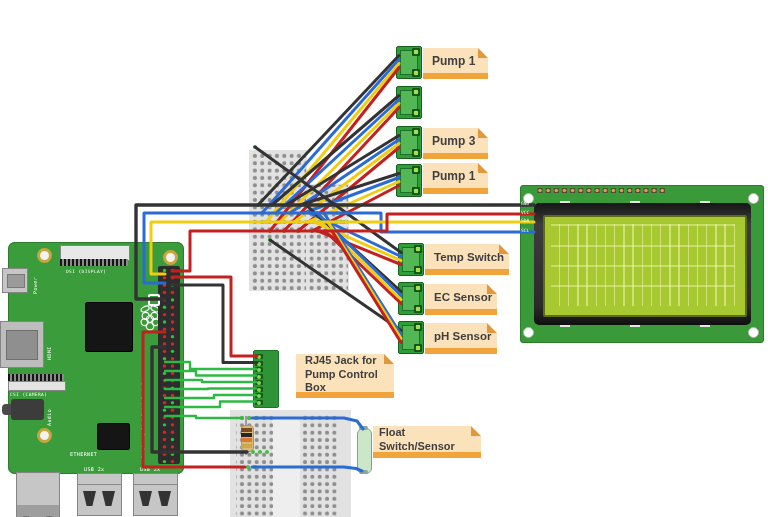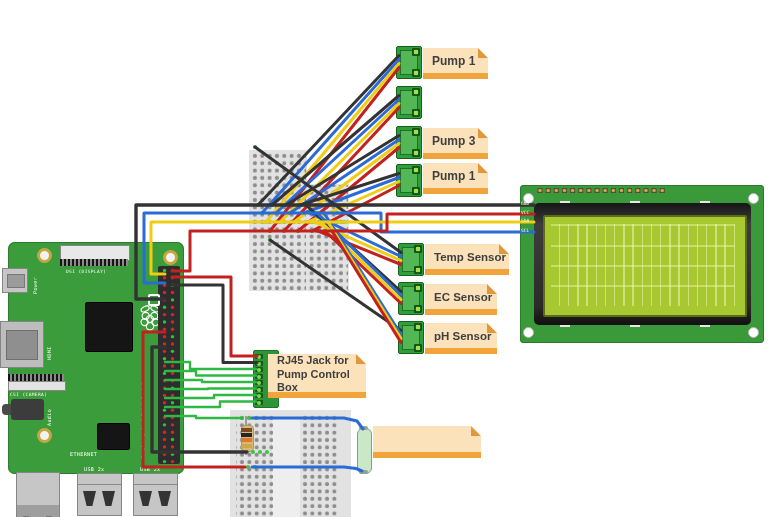--- a/index.html
+++ b/index.html
@@ -415,37 +415,38 @@
       <span>Pump 3</span>
       <div class="bar"></div>
       <div class="fold"></div>
     </div>
   <div class="note" style="left:423px;top:119px;width:65px;height:31px;font-size:12px;">
       <span>Pump 1</span>
       <div class="bar"></div>
       <div class="fold"></div>
     </div>
   <div class="note" style="left:425px;top:200px;width:84px;height:31px;">
-      <span>Temp Sensor</span>
+      <span>Temp Switch</span>
       <div class="bar"></div>
       <div class="fold"></div>
     </div>
   <div class="note" style="left:425px;top:240px;width:72px;height:31px;">
       <span>EC Sensor</span>
       <div class="bar"></div>
       <div class="fold"></div>
     </div>
   <div class="note" style="left:425px;top:279px;width:72px;height:31px;">
       <span>pH Sensor</span>
       <div class="bar"></div>
       <div class="fold"></div>
     </div>
-  <div class="note" style="left:268px;top:310px;width:98px;height:44px;font-size:11px;padding-top:2px;">
+  <div class="note" style="left:296px;top:310px;width:98px;height:44px;font-size:11px;padding-top:2px;">
     <span><span>RJ45 Jack for</span><br>
     <span>Pump Control Box</span></span>
     <div class="bar"></div>
       <div class="fold"></div>
     </div>
   <div class="note" style="left:373px;top:382px;width:108px;height:32px;font-size:11px;padding-left:6px;">
+      <span>Float Switch/Sensor</span>
       <div class="bar"></div>
       <div class="fold"></div>
     </div>
 </div>
 
 </body></html>

